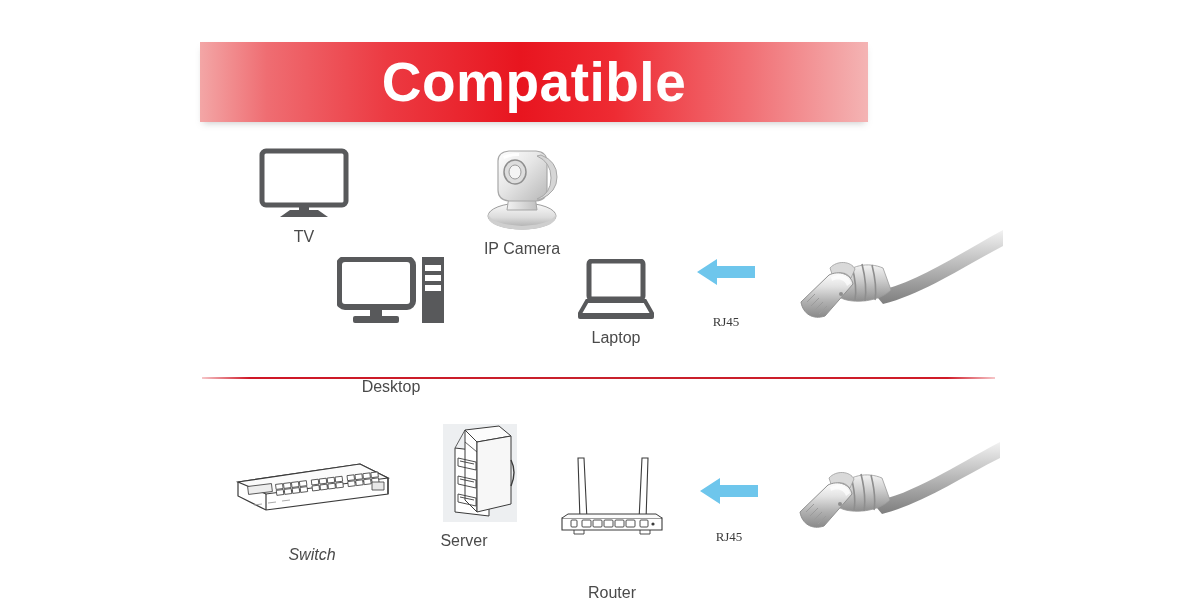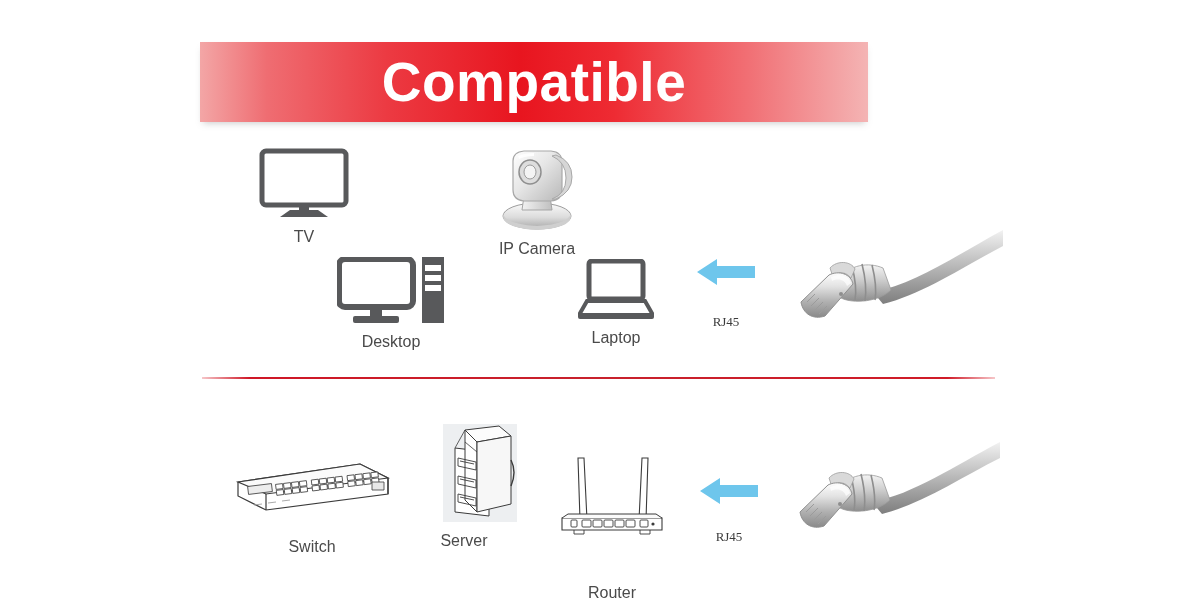--- a/index.html
+++ b/index.html
@@ -99,21 +99,21 @@
   <span class="art">
     <svg width="92" height="72" viewBox="0 0 92 72">
       <rect x="4" y="3" width="84" height="54" rx="4" ry="4" fill="none" stroke="#58595b" stroke-width="5"></rect>
       <rect x="41" y="57" width="10" height="6" fill="#58595b"></rect>
       <path d="M22 69 L70 69 L60 62 L32 62 Z" fill="#58595b"></path>
     </svg>
   </span>
   <span class="caption">TV</span>
 </div>
 
-<div class="node" style="left:494px; top:144px;">
+<div class="node" style="left:479px; top:144px;">
   <span class="art">
     <svg width="86" height="88" viewBox="0 0 86 88">
       <defs>
         <linearGradient id="camBody" x1="0" y1="0" x2="1" y2="1">
           <stop offset="0%" stop-color="#ffffff"></stop>
           <stop offset="45%" stop-color="#e6e6e6"></stop>
           <stop offset="100%" stop-color="#b8b8b8"></stop>
         </linearGradient>
         <linearGradient id="camBase" x1="0" y1="0" x2="0" y2="1">
           <stop offset="0%" stop-color="#fbfbfb"></stop>
@@ -137,21 +137,21 @@
 
       <ellipse cx="36" cy="28" rx="11" ry="12" fill="#dddddd" stroke="#8f8f8f" stroke-width="1.5"></ellipse>
       <ellipse cx="36" cy="28" rx="6" ry="7" fill="#f4f4f4" stroke="#9b9b9b" stroke-width="1"></ellipse>
 
       <path d="M24 12 Q30 9 40 9 L40 12 Q31 12 25 15 Z" fill="#ffffff" opacity="0.9"></path>
     </svg>
   </span>
   <span class="caption">IP Camera</span>
 </div>
 
-<div class="node" style="left:337px; top:257px;">
+<div class="node" style="left:337px; top:257px;gap:45px;">
   <span class="art">
     <svg width="108" height="68" viewBox="0 0 108 68">
 
       <rect x="2" y="2" width="74" height="48" rx="6" ry="6" fill="none" stroke="#58595b" stroke-width="6"></rect>
       <rect x="33" y="50" width="12" height="9" fill="#58595b"></rect>
       <rect x="16" y="59" width="46" height="7" rx="2" fill="#58595b"></rect>
 
       <rect x="85" y="0" width="22" height="66" fill="#58595b"></rect>
       <rect x="88" y="8" width="16" height="6" fill="#ffffff"></rect>
       <rect x="88" y="18" width="16" height="6" fill="#ffffff"></rect>
@@ -274,21 +274,21 @@
 
       <path d="M140 30 L152 30 L152 38 L140 38 Z" fill="#e8e8e8" stroke="#3b3b3b" stroke-width="0.8"></path>
 
       <g stroke="#aaaaaa" stroke-width="1">
         <line x1="22" y1="53" x2="30" y2="52"></line>
         <line x1="36" y1="51" x2="44" y2="50"></line>
         <line x1="50" y1="49" x2="58" y2="48"></line>
       </g>
     </svg>
   </span>
-  <span class="caption" style="margin-top:14px;">Switch</span>
+  <span class="caption" style="margin-top:22px;font-style:italic;">Switch</span>
 </div>
 
 <div class="server-bg" style="left:443px; top:424px; width:74px; height:98px;"></div>
 <div class="node" style="left:443px; top:424px;">
   <span class="art">
     <svg width="74" height="98" viewBox="0 0 74 98">
 
       <path d="M12 24 L12 88 L46 92 L46 28 Z" fill="#ffffff" stroke="#3b3b3b" stroke-width="1"></path>
 
       <path d="M22 6 L56 2 L68 12 L34 18 Z" fill="#fcfcfc" stroke="#3b3b3b" stroke-width="1"></path>

